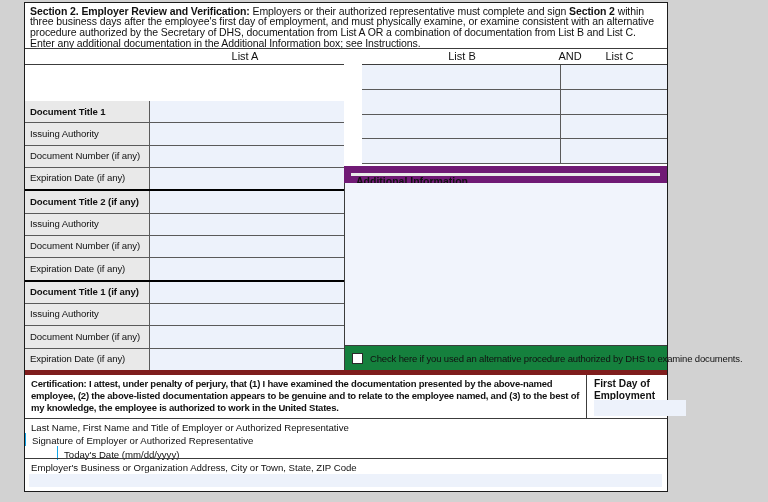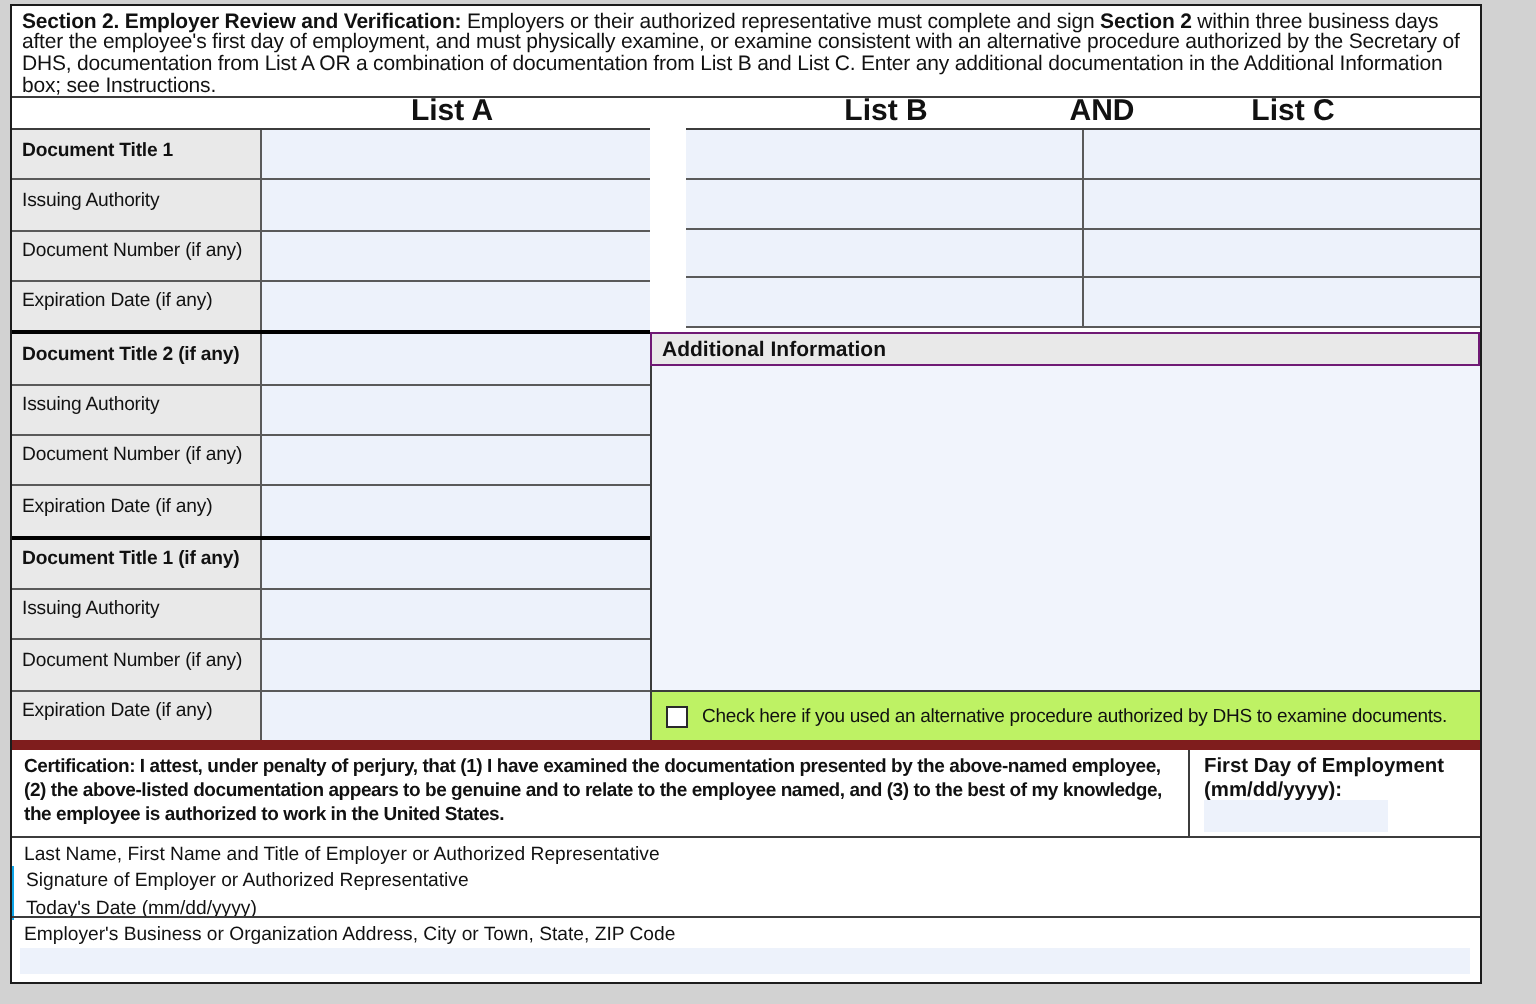--- a/index.html
+++ b/index.html
@@ -5,58 +5,58 @@
   * { margin:0; padding:0; box-sizing:border-box; }
   html,body { width:768px; height:502px; }
   body {
     font-family:"Liberation Sans", sans-serif;
     background:var(--page-bg,#d2d2d2);
     color:#111;
     position:relative;
     overflow:hidden;
   }
   .form {
-    position:absolute; left:5px; top:2px; width:736px; height:490px;
+    position:absolute; left:24px; top:2px; width:644px; height:490px;
     background:#fff; border:1.5px solid #1c1c1c;
   }
   .form > * { position:absolute; }
 
   
   .sec-header {
     left:0; top:0; right:0; height:46px;
     border-bottom:1.2px solid #3c3c3c;
     padding:2.5px 5px 0 5px;
     font-size:10.5px; line-height:10.9px; letter-spacing:-0.1px;
     overflow:hidden;
   }
   .b { font-weight:bold; }
 
   
-  .col-head { top:46px; height:15px; font-weight:bold; font-size:15px; text-align:center; line-height:14px; }
+  .col-head { top:46px; height:15px; font-weight:normal; font-size:11px; text-align:center; line-height:14px; }
   .h-lista { left:123px; width:194px; }
   .h-listb { left:337px; width:200px; }
   .h-and   { left:524px; width:42px; }
   .h-listc { left:547px; right:0; }
 
   
   .or-strip {
     left:319px; top:46px; width:18px; height:115px;
     background:var(--strip-bg,#b8bbc0);
     border-left:1px solid #5a5a5a; border-right:1px solid #5a5a5a;
     text-align:center; font-size:9px; font-weight:bold; padding-top:1px;
   }
 
   
   .left-table {
     left:0; top:61px; width:319px; height:306px;
     border-top:1px solid #3c3c3c;
     display:flex; flex-direction:column;
   }
   .ltrow { flex:1; display:flex; border-top:1px solid #5a5a5a; }
-  .ltrow:first-child { border-top:none; }
+  .ltrow:first-child { border-top:none;margin-top:36px; }
   .ltrow.heavy { border-top:2px solid #000; }
   .ltlabel {
     width:125px; background:var(--label-bg,#e9e9e9);
     border-right:1px solid #5a5a5a;
     font-size:9.6px; letter-spacing:-0.1px; padding:4.5px 3px 0 5px;
   }
   .ltinput { flex:1; background:var(--field-bg,#edf2fb); }
 
   
   .right-grid {
@@ -64,30 +64,30 @@
     border-top:1px solid #3c3c3c;
     display:grid; grid-template-columns:199px 1fr; grid-auto-rows:1fr;
   }
   .gcell { background:var(--field-bg,#edf2fb); border-bottom:1px solid #5a5a5a; }
   .gcell.gb { border-right:1px solid #5a5a5a; }
 
   
   .addl-header {
     left:319px; top:163px; right:0; height:17px;
     background:var(--label-bg,#e9e9e9);
-    border:1px solid #701a75;
+    border:7px solid #701a75;
     font-weight:bold; font-size:10.5px; padding:1.5px 0 0 5px;
   }
   .addl-body {
     left:319px; top:180px; right:0; height:162px;
     background:#f1f4fc; border-left:1px solid #3c3c3c;
   }
   .checkbox-row {
     left:319px; top:342px; right:0; height:25px;
-    background:#bef264; border-top:1px solid #3c3c3c; border-left:1px solid #3c3c3c;
+    background:#15803d; border-top:1px solid #3c3c3c; border-left:1px solid #3c3c3c;
     display:flex; align-items:center;
   }
   .cb {
     width:11px; height:11px; background:#fff;
     border:1.4px solid #2a2a2a; margin-left:7px; flex:none;
   }
   .cb-label { margin-left:7px; font-size:9.5px; letter-spacing:-0.15px; white-space:nowrap; }
 
   
   .cert-row { left:0; top:367px; width:100%; height:48px; border-top:5px solid #7f1d1d; display:flex; }
@@ -102,21 +102,21 @@
     background:var(--field-bg,#edf2fb);
   }
 
   
   .sig-row { left:0; top:415px; width:100%; height:40px; border-top:1px solid #3c3c3c; display:flex;flex-direction:column; }
   .biz-row { left:0; top:455px; width:100%; bottom:0; border-top:1px solid #3c3c3c; display:flex; }
   .cell { position:relative; padding:2.5px 4px 0 6px; font-size:9.6px; white-space:nowrap; }
   .cell + .cell { border-left:1px solid #0ea5e9; }
   .c-name { width:351px; }
   .c-sig  { width:269px; }
-  .c-date { flex:1; }
+  .c-date { flex:1;margin-left:32px; }
   .c-bizname { width:285px; }
   .c-bizaddr { flex:1; }
   .cell-input {
     position:absolute; left:4px; right:5px; top:15px; bottom:4px;
     background:var(--field-bg,#edf2fb);
   }
 </style>
 </head>
 <body>
 

